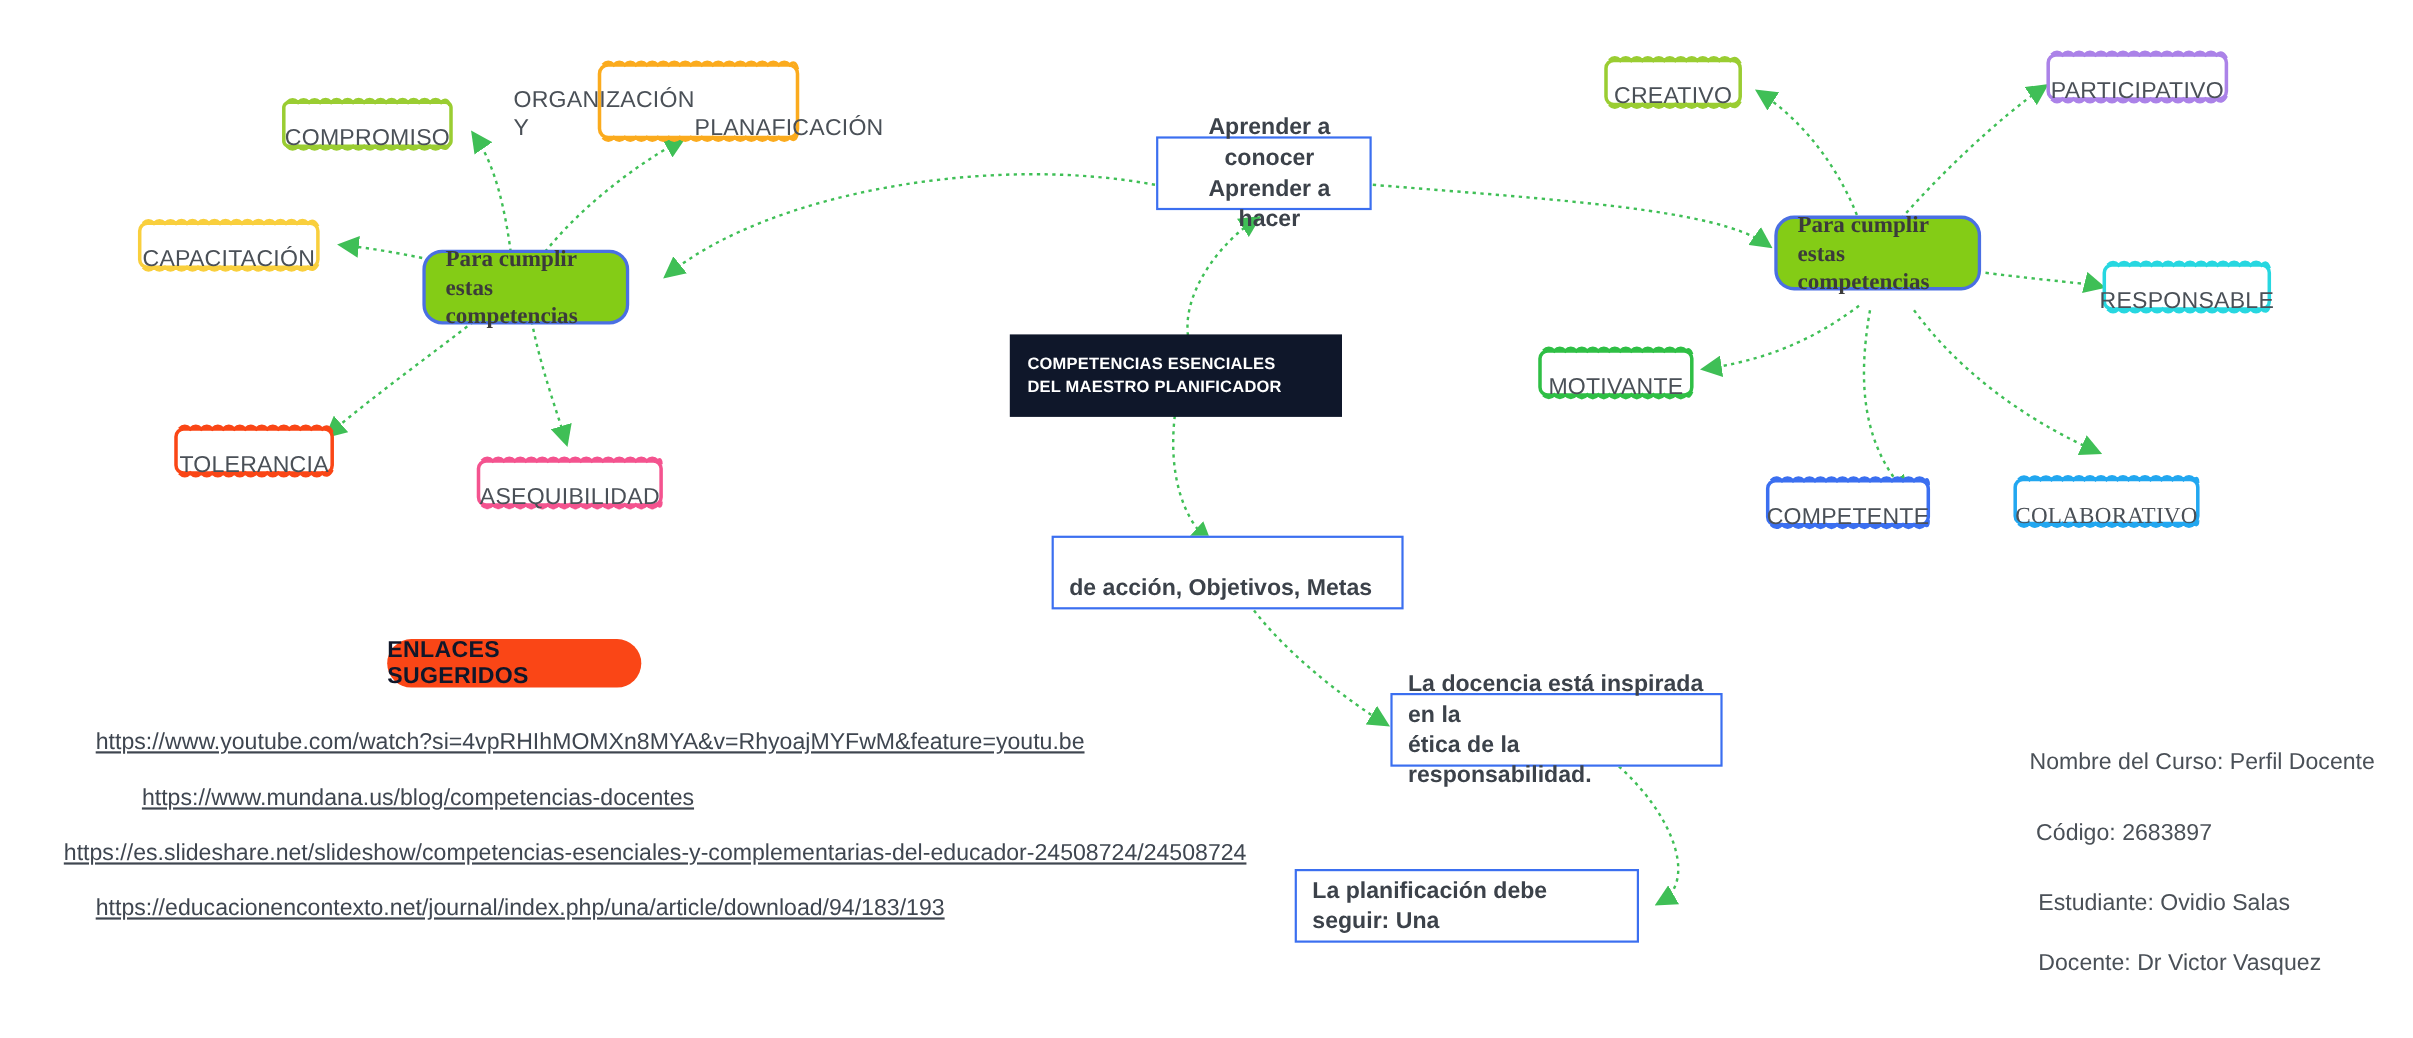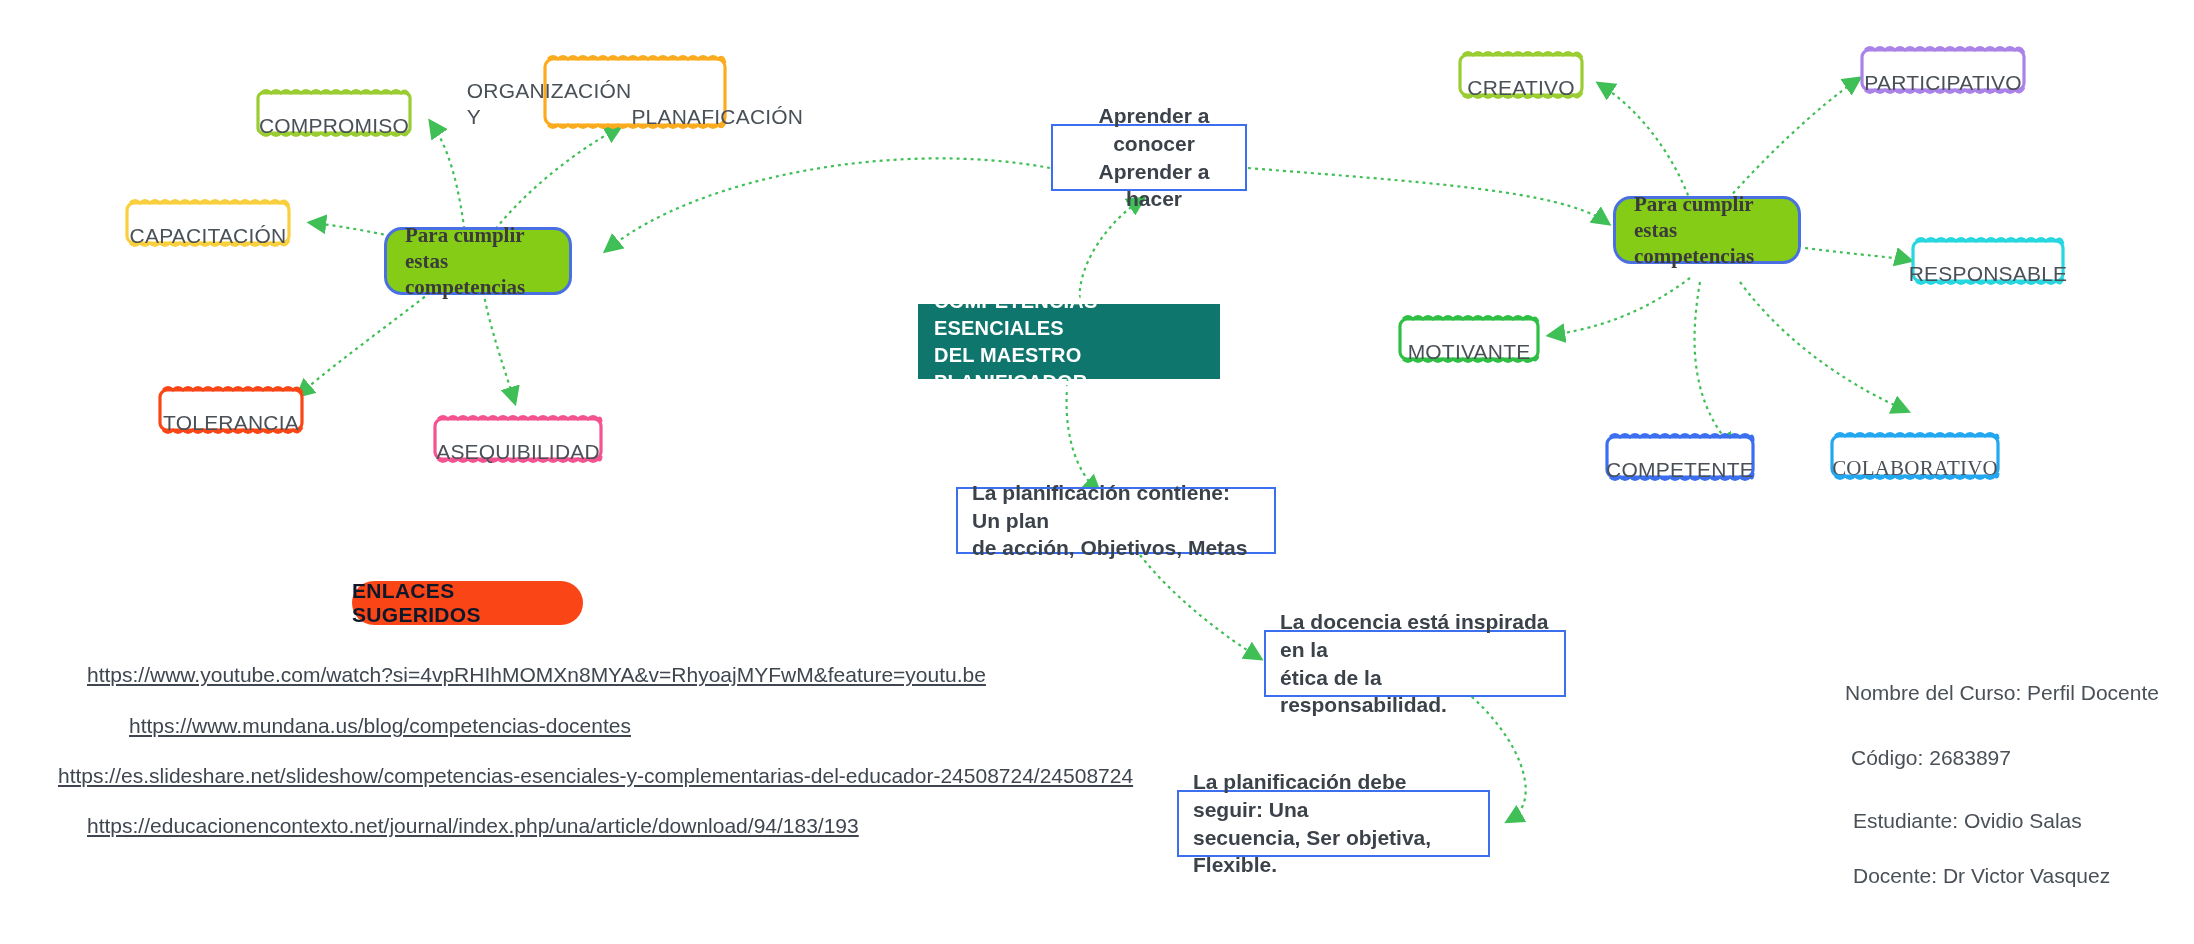--- a/index.html
+++ b/index.html
@@ -22,22 +22,22 @@
      padding:0 18px;font-family:"Liberation Serif",serif;font-weight:700;
      font-size:21px;color:#3b3b3b;line-height:1.25;}
 
   
   .bluebox{position:absolute;background:#ffffff;border:2.5px solid #3b6ff0;
      box-sizing:border-box;display:flex;align-items:center;padding:0 14px;
      font-size:21px;font-weight:700;color:#3c424a;line-height:1.32;}
   .bluebox.ctr{justify-content:center;text-align:center;}
 
   
-  .bluefill{position:absolute;background:#0f766e;color:#ffffff;box-sizing:border-box;
-     display:flex;align-items:center;padding:0 16px;font-size:20px;font-weight:700;
+  .bluefill{position:absolute;background:#0f172a;color:#ffffff;box-sizing:border-box;
+     display:flex;align-items:center;padding:0 16px;font-size:15px;font-weight:700;
      line-height:1.35;letter-spacing:.2px;}
 
   
   .redpill{position:absolute;background:#fa4616;color:#0f172a;border-radius:22px;
      box-sizing:border-box;display:flex;align-items:center;justify-content:center;
      font-size:21px;font-weight:700;letter-spacing:.3px;}
 
   .link{position:absolute;font-size:21px;color:#3f4650;text-decoration:underline;
         white-space:nowrap;}
   .info{position:absolute;font-size:21px;color:#4a5057;white-space:nowrap;}
@@ -217,36 +217,35 @@
 
   <div class="bluefill" style="left:918px;top:304px;width:302px;height:75px;">
     <div>
       <span>COMPETENCIAS ESENCIALES</span><br>
       <span>DEL MAESTRO PLANIFICADOR</span>
     </div>
   </div>
 
   <div class="bluebox" style="left:956px;top:487px;width:320px;height:67px;">
     <div>
-      <span>La planificación contiene: Un plan</span><br>
+      <br>
       <span>de acción, Objetivos, Metas</span>
     </div>
   </div>
 
   <div class="bluebox" style="left:1264px;top:630px;width:302px;height:67px;">
     <div>
       <span>La docencia está inspirada en la</span><br>
       <span>ética de la responsabilidad.</span>
     </div>
   </div>
 
   <div class="bluebox" style="left:1177px;top:790px;width:313px;height:67px;">
     <div>
       <span>La planificación debe seguir: Una</span><br>
-      <span>secuencia, Ser objetiva, Flexible.</span>
     </div>
   </div>
 
   <div class="redpill" style="left:352px;top:581px;width:231px;height:44px;">ENLACES SUGERIDOS</div>
 
   <a class="link" href="#" style="left:87px;top:663px;">https://www.youtube.com/watch?si=4vpRHIhMOMXn8MYA&amp;v=RhyoajMYFwM&amp;feature=youtu.be</a>
   <a class="link" href="#" style="left:129px;top:714px;">https://www.mundana.us/blog/competencias-docentes</a>
   <a class="link" href="#" style="left:58px;top:764px;">https://es.slideshare.net/slideshow/competencias-esenciales-y-complementarias-del-educador-24508724/24508724</a>
   <a class="link" href="#" style="left:87px;top:814px;">https://educacionencontexto.net/journal/index.php/una/article/download/94/183/193</a>
 

